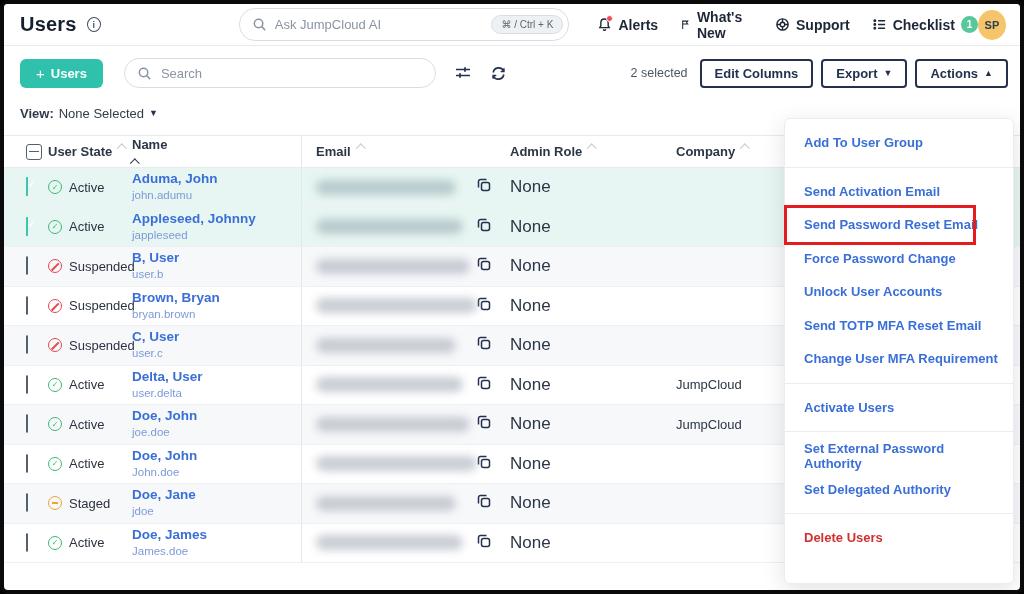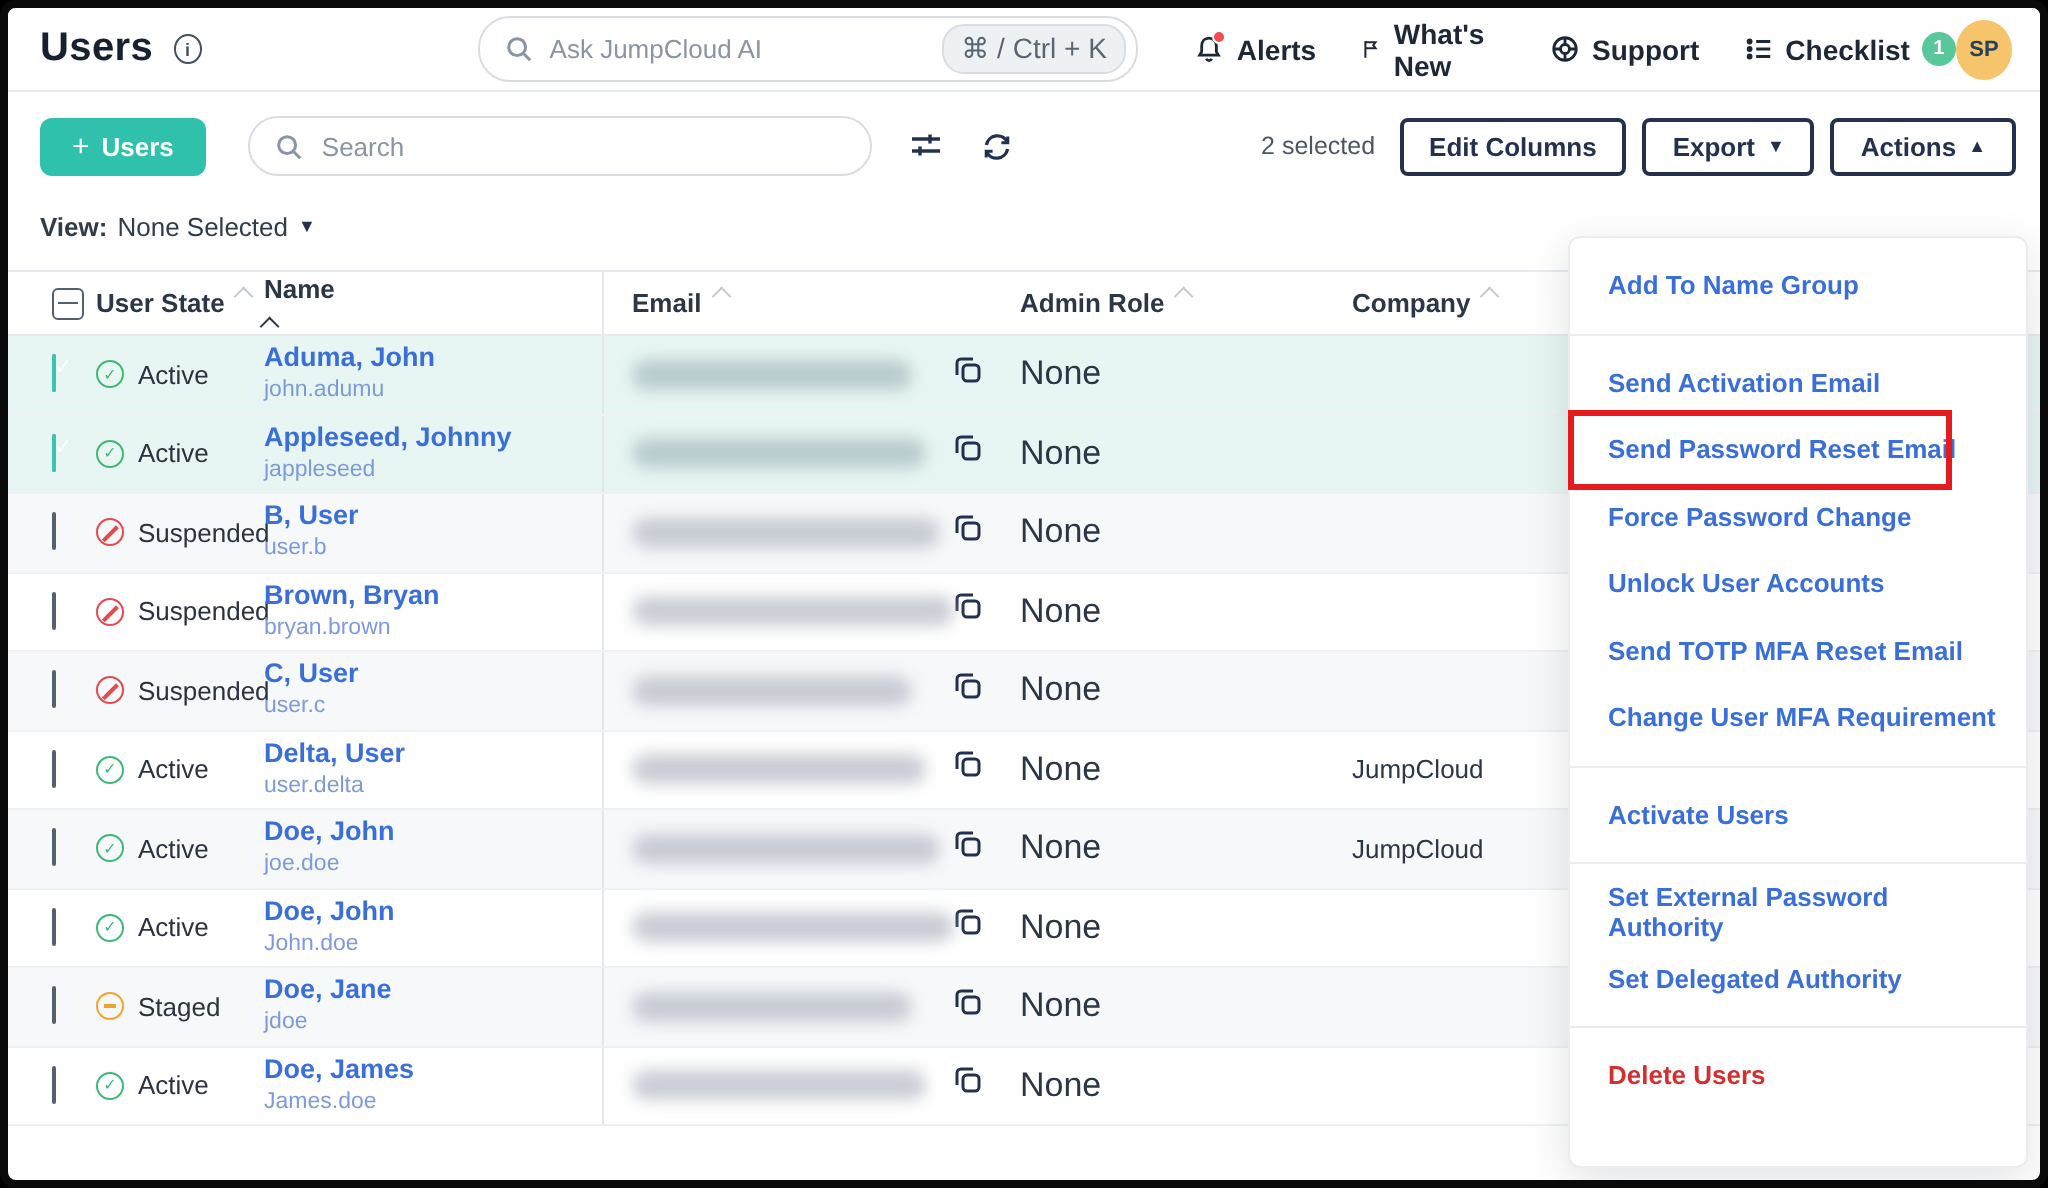--- a/index.html
+++ b/index.html
@@ -6,21 +6,21 @@
   html,body { width:1024px; height:594px; }
   body { font-family:"Liberation Sans","DejaVu Sans",sans-serif; background:#000; }
   .frame { position:relative; width:1024px; height:594px; border:4px solid #0a0a0a; border-radius:8px; background:#fff; overflow:hidden; }
 
   
   .topbar { display:flex; align-items:center; height:42px; padding:0 14px 0 16px; border-bottom:1px solid #e7eaee; background:#fff; }
   .page-title { font-size:20px; font-weight:800; color:#16202e; letter-spacing:.2px; }
   .info-ic { width:15px; height:15px; border:1.4px solid #44505f; border-radius:50%; display:inline-flex; align-items:center; justify-content:center; font-size:9px; font-weight:700; color:#44505f; margin-left:10px; }
   .ai-search { display:flex; align-items:center; gap:8px; width:352px; height:33px; margin-left:138px; padding:0 5px 0 12px; border:1px solid #d9dde3; border-radius:16px; background:#fff; color:#8a94a2; font-size:13px; }
   .ai-search .ph { flex:1; }
-  .kbd-pill { background:#eef1f4; border:1px solid #d9dde3; border-radius:11px; padding:3px 9px; font-size:14px; color:#5b6673; white-space:nowrap; }
+  .kbd-pill { background:#eef1f4; border:1px solid #d9dde3; border-radius:11px; padding:3px 9px; font-size:10px; color:#5b6673; white-space:nowrap; }
   .topnav { display:flex; align-items:center; gap:22px; margin-left:28px; }
   .topnav a { display:flex; align-items:center; gap:6px; font-size:14px; font-weight:700; color:#1d2736; text-decoration:none; position:relative; }
   .ic { width:15px; height:15px; display:inline-block; }
   .alert-dot { position:absolute; left:9px; top:-2px; width:7px; height:7px; border-radius:50%; background:#f14b55; border:1px solid #fff; }
   .badge { width:17px; height:17px; border-radius:50%; background:#58c79c; color:#fff; font-size:10px; font-weight:700; display:inline-flex; align-items:center; justify-content:center; }
   .avatar { width:30px; height:30px; border-radius:50%; background:#f6c46a; color:#274156; font-size:11px; font-weight:700; display:flex; align-items:center; justify-content:center; }
 
   
   .tabbar { display:flex; align-items:center; height:36px; padding:0 16px; border-bottom:1px solid #e3e6ea; background:#fff; }
   .tab { position:relative; font-size:14px; font-weight:700; color:#5d6876; margin-right:44px; padding:8px 2px; cursor:pointer; }
@@ -431,21 +431,21 @@
             </svg></div>
           <div class="none-txt">None</div>
           <div class="company-txt" style="padding-left: 42px;"></div>
           <div></div>
         </div>
       </div>
   </div>
 
   <div class="menu" id="actions-menu">
       <div class="menu-group">
-        <div class="menu-item">Add To Name Group</div>
+        <div class="menu-item">Add To User Group</div>
       </div>
       <div class="menu-divider"></div>
       <div class="menu-group">
         <div class="menu-item">Send Activation Email</div>
         <div class="menu-item">Send Password Reset Email<span class="annot-box"></span></div>
         <div class="menu-item">Force Password Change</div>
         <div class="menu-item">Unlock User Accounts</div>
         <div class="menu-item">Send TOTP MFA Reset Email</div>
         <div class="menu-item">Change User MFA Requirement</div>
       </div>

